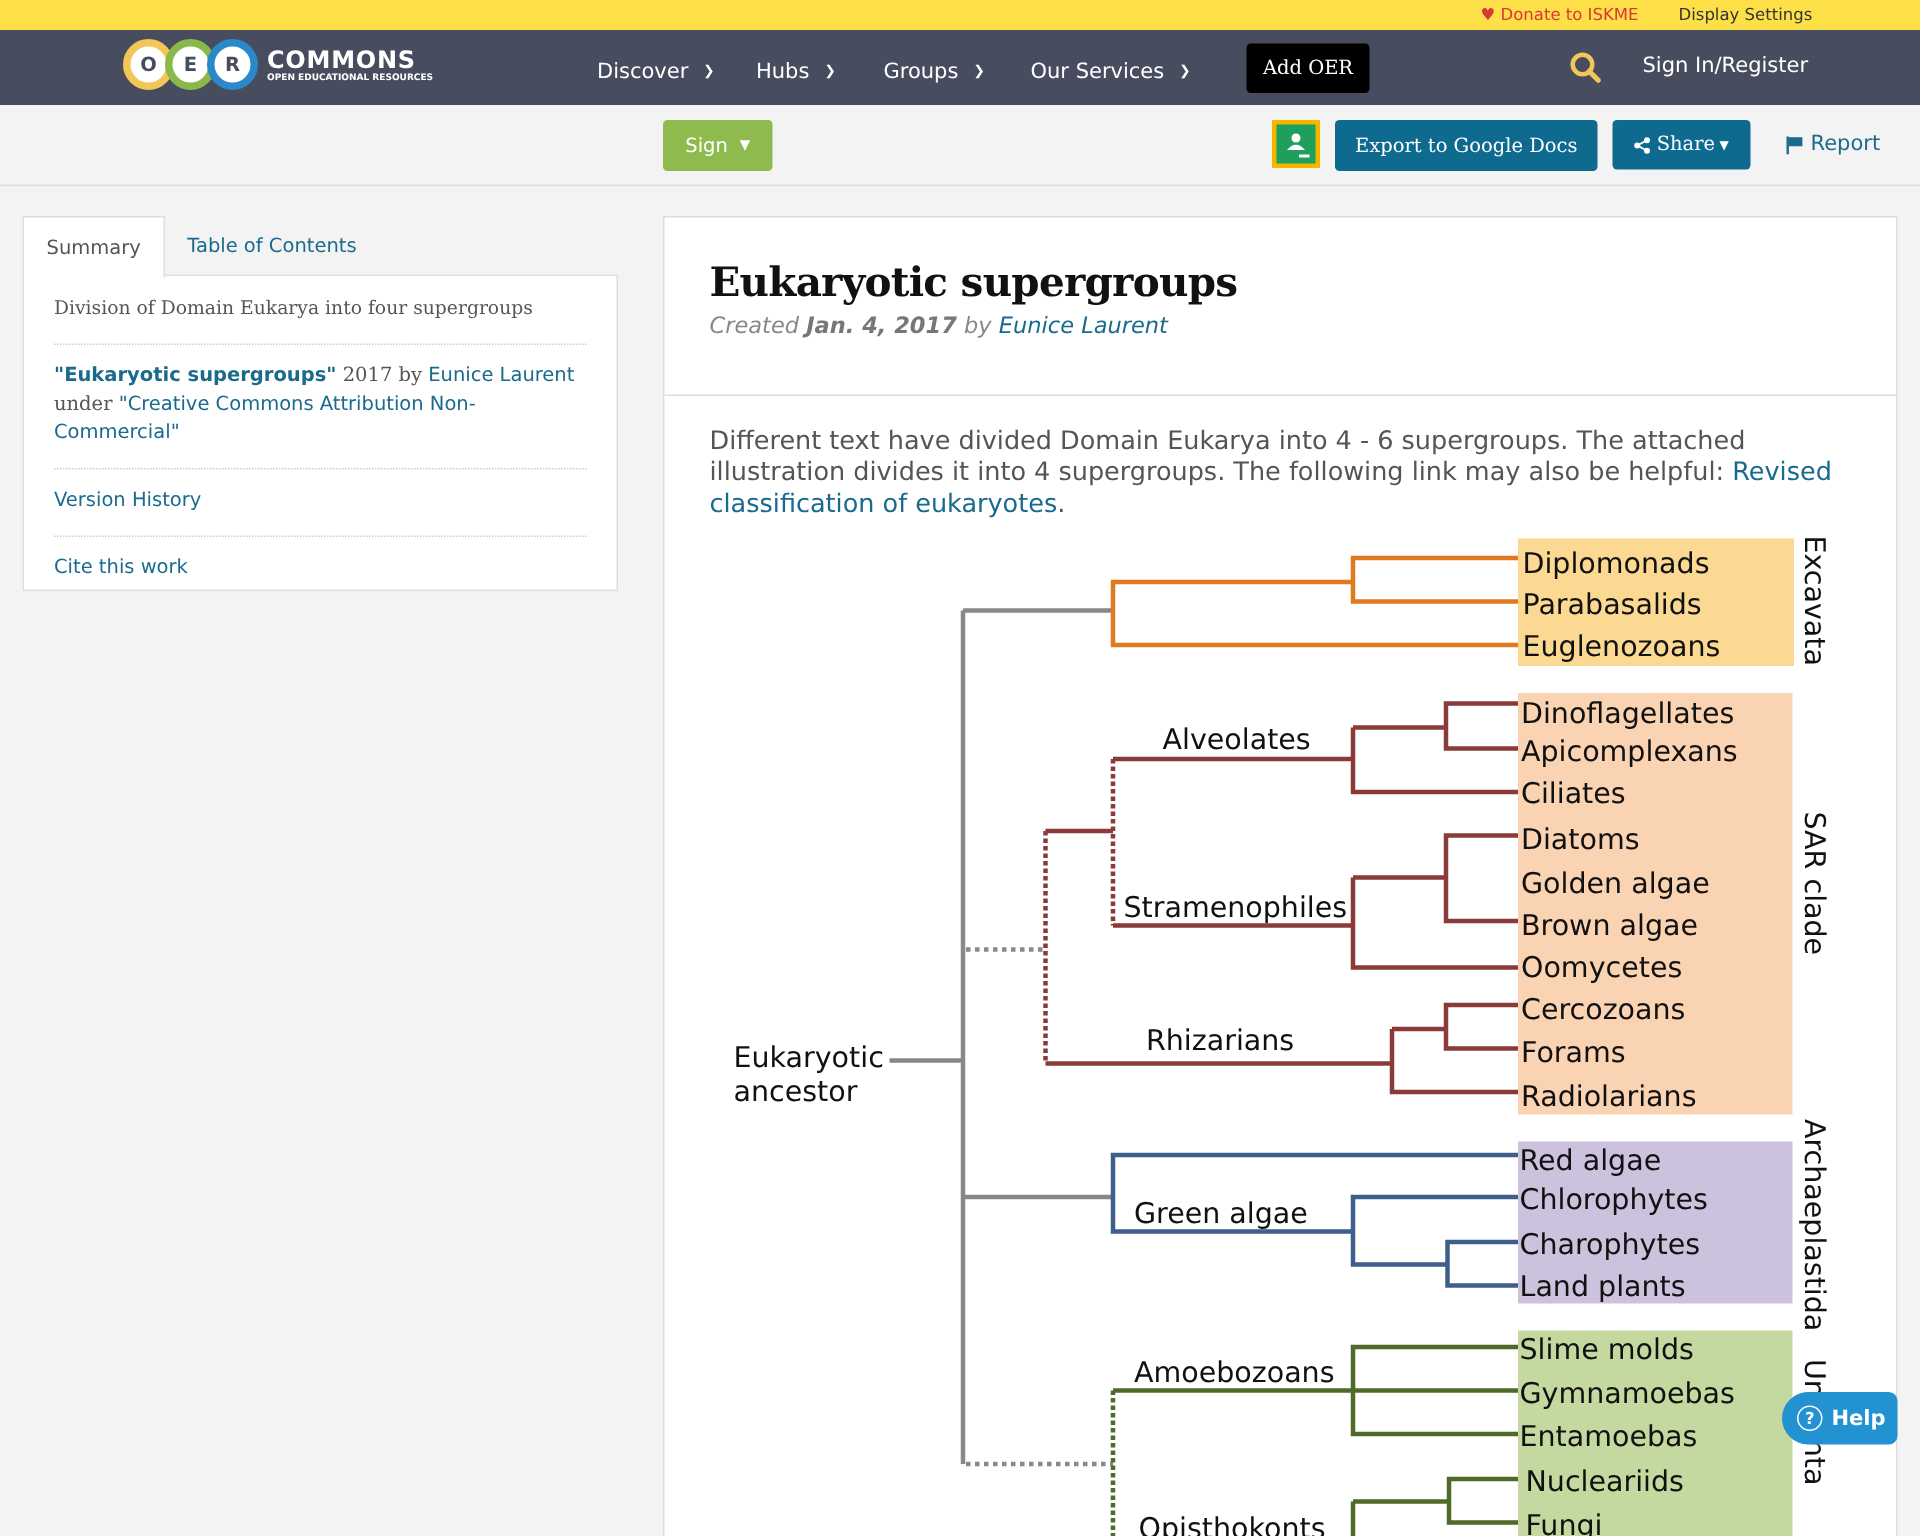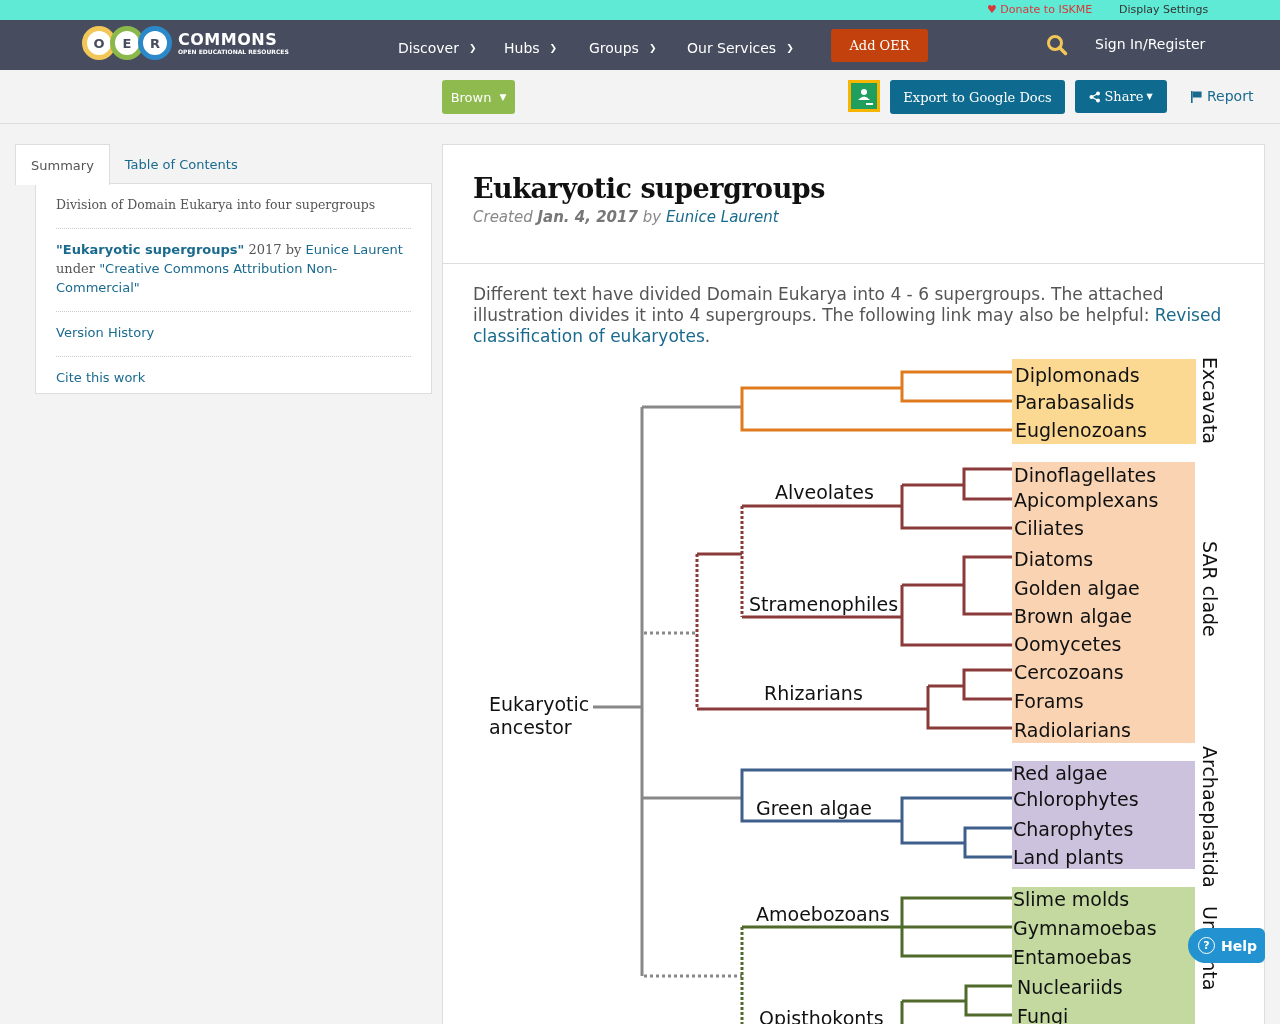--- a/index.html
+++ b/index.html
@@ -1,58 +1,58 @@
 <!DOCTYPE html>
 <html><head>
 <meta charset="utf-8">
 <style>
   * { box-sizing: border-box; margin: 0; padding: 0; }
   html, body { width: 1280px; height: 1024px; overflow: hidden; }
   body { background: #f3f3f3; font-family: "DejaVu Sans", sans-serif; position: relative; }
 
   
-  .utilbar { height: 20px; background: #5eead4; position: relative; font-size: 11px; }
+  .utilbar { height: 20px; background: #fde047; position: relative; font-size: 11px; }
   .utilbar .donate { position: absolute; left: 987px; top: 3px; color: #d9383a; }
   .utilbar .display { position: absolute; left: 1119px; top: 3px; color: #333; }
 
   
   .nav { height: 50px; background: #474d5f; position: relative; }
   .logo { position: absolute; left: 82px; top: 6px; display: flex; align-items: center; }
   .logo .circ { width: 34px; height: 34px; border-radius: 50%; border: 5px solid; background: #fff;
     display: flex; align-items: center; justify-content: center; font-weight: bold; font-size: 13px; color: #474d5f;
     margin-right: -6px; position: relative; }
   .logo .c1 { border-color: #f2c757; }
   .logo .c2 { border-color: #8bb84a; }
   .logo .c3 { border-color: #2b89c9; }
   .logo .words { margin-left: 12px; color: #fff; }
   .logo .words .big { font-size: 16px; font-weight: bold; letter-spacing: 0.5px; line-height: 16px; }
   .logo .words .small { font-size: 6px; font-weight: bold; letter-spacing: 0; }
   .navitem { position: absolute; top: 20px; color: #fff; font-size: 14px; display: flex; align-items: center; }
   .navitem .chev { font-size: 9px; margin-left: 10px; }
-  .addoer { position: absolute; left: 831px; top: 9px; width: 97px; height: 33px; background: #c2410c; color: #fff;
+  .addoer { position: absolute; left: 831px; top: 9px; width: 82px; height: 33px; background: #000000; color: #fff;
     border-radius: 3px; font-family: "DejaVu Serif", serif; font-size: 13px; display: flex; align-items: center; justify-content: center; }
   .search-icon { position: absolute; left: 1046px; top: 14px; width: 22px; height: 22px; }
   .signin { position: absolute; left: 1095px; top: 16px; color: #fff; font-size: 14px; }
 
   
   .toolbar { height: 54px; background: #f3f3f3; border-bottom: 1px solid #ddd; position: relative; }
   .savebtn { position: absolute; left: 442px; top: 10px; width: 73px; height: 34px; background: #8fbb4e; color: #fff; border-radius: 3px;
     font-size: 13px; display: flex; align-items: center; justify-content: center; gap: 8px; }
   .classroom { position: absolute; left: 848px; top: 10px; width: 32px; height: 32px; border: 3px solid #f7b500; background: #1f9e5e; }
   .exportbtn { position: absolute; left: 890px; top: 10px; width: 175px; height: 34px; background: #0e6b8f; color: #fff; border-radius: 3px;
     font-family: "DejaVu Serif", serif; font-size: 13px; display: flex; align-items: center; justify-content: center; }
   .sharebtn { position: absolute; left: 1075px; top: 10px; width: 92px; height: 33px; background: #0e6b8f; color: #fff; border-radius: 3px;
     font-family: "DejaVu Serif", serif; font-size: 13px; display: flex; align-items: center; justify-content: center; gap: 3px; }
   .report { position: absolute; left: 1190px; top: 18px; color: #1a6a8e; font-size: 14px; display: flex; gap: 4px; align-items: center; }
 
   
   .tabs { position: absolute; left: 15px; top: 144px; display: flex; }
   .tab { height: 40px; padding: 0 15px; display: flex; align-items: center; font-size: 13px; color: #1a6a8e; }
   .tab.active { background: #fff; border: 1px solid #ddd; border-bottom: none; color: #555; position: relative; z-index: 2; height: 41px; text-align: center; }
-  .leftpanel { position: absolute; left: 15px; top: 183px; width: 397px; height: 211px; background: #fff; border: 1px solid #ddd; padding: 0 20px; margin-left: 20px; }
+  .leftpanel { position: absolute; left: 15px; top: 183px; width: 397px; height: 211px; background: #fff; border: 1px solid #ddd; padding: 0 20px; }
   .lp-sec { border-bottom: 1px dotted #ccc; padding: 11px 0 14px; font-size: 13px; line-height: 19px; }
   .lp-sec:last-child { border-bottom: none; }
   .lp-desc { font-family: "DejaVu Serif", serif; color: #555; font-size: 12.5px; }
   .link { color: #1a6a8e; }
   .bold { font-weight: bold; }
   .serif { font-family: "DejaVu Serif", serif; color: #555; }
 
   
   .main { position: absolute; left: 442px; top: 144px; width: 823px; height: 900px; background: #fff; border: 1px solid #ddd; overflow: hidden; }
   .main-head { padding: 28px 30px 26px; border-bottom: 1px solid #ddd; height: 119px; }
@@ -105,21 +105,21 @@
   <div class="addoer">Add OER</div>
   <svg class="search-icon" viewBox="0 0 22 22">
     <circle cx="9" cy="9" r="6.5" fill="none" stroke="#f2c757" stroke-width="3"></circle>
     <line x1="13.5" y1="13.5" x2="19.5" y2="19.5" stroke="#f2c757" stroke-width="3.5" stroke-linecap="round"></line>
   </svg>
   <div class="signin">Sign In/Register</div>
 </div>
 
 <div class="toolbar">
   <div class="savebtn">
-    <span>Brown</span>
+    <span>Sign</span>
     <span style="font-size:9px">▼</span>
   </div>
   <div class="classroom">
     <svg width="26" height="26" viewBox="0 0 26 26">
       <circle cx="13" cy="9" r="3" fill="#fff"></circle>
       <path d="M7 17 q6 -7 12 0 z" fill="#fff"></path>
       <rect x="15" y="20" width="7" height="2" fill="#fff"></rect>
     </svg>
   </div>
   <div class="exportbtn">Export to Google Docs</div>

